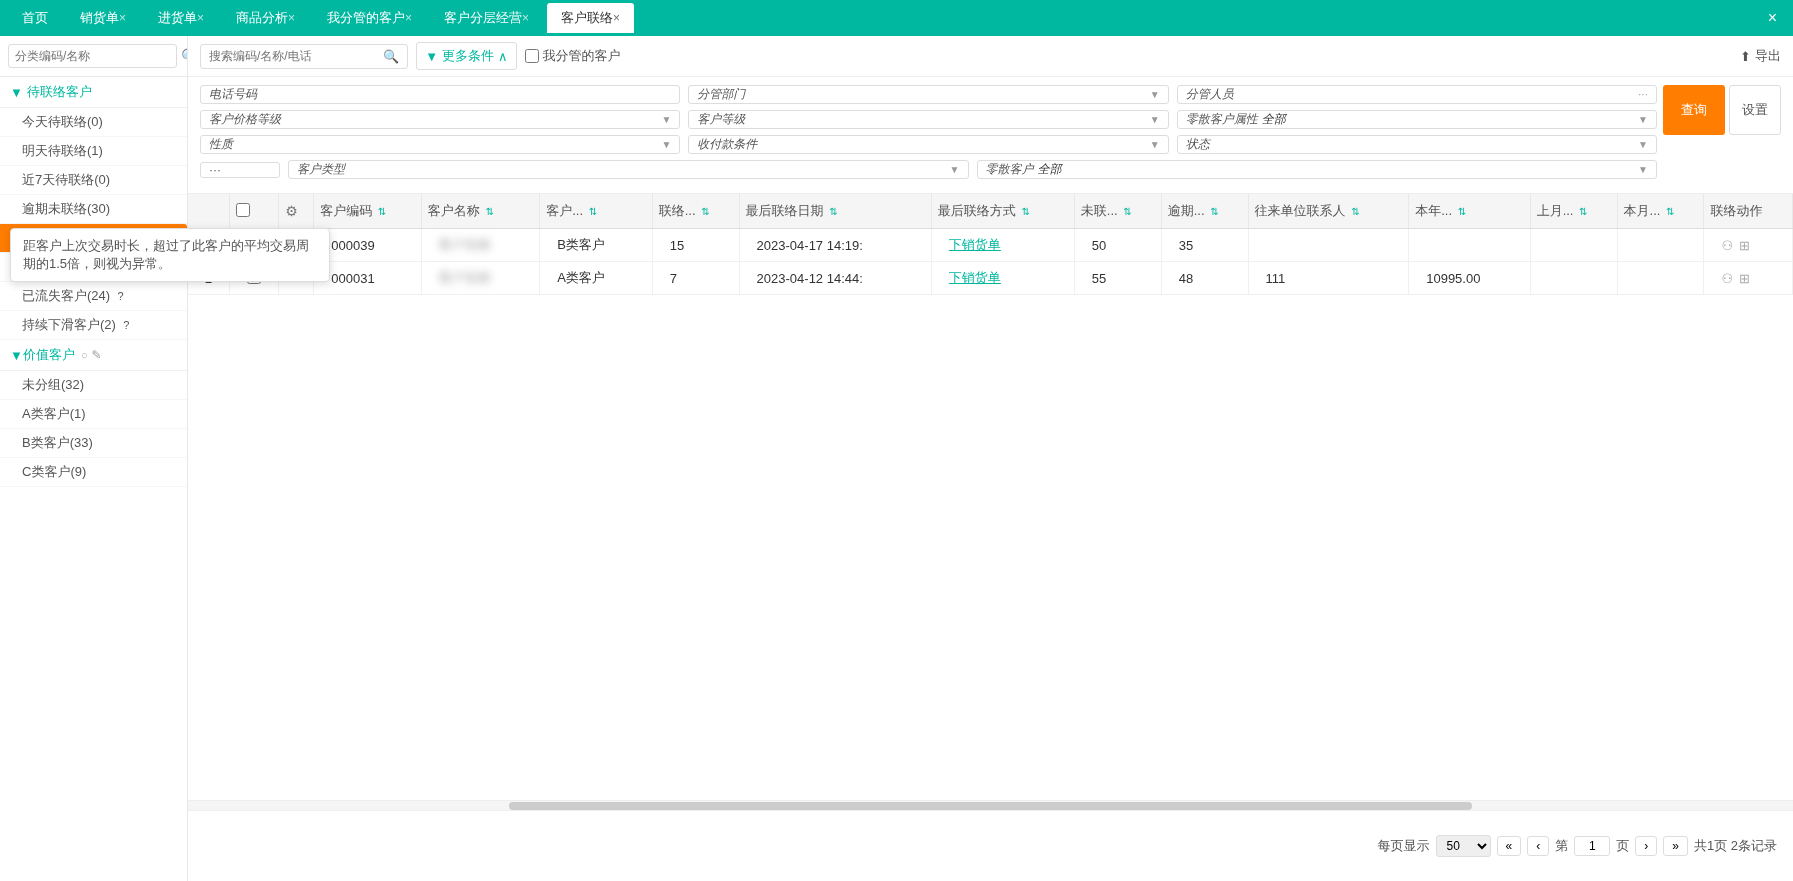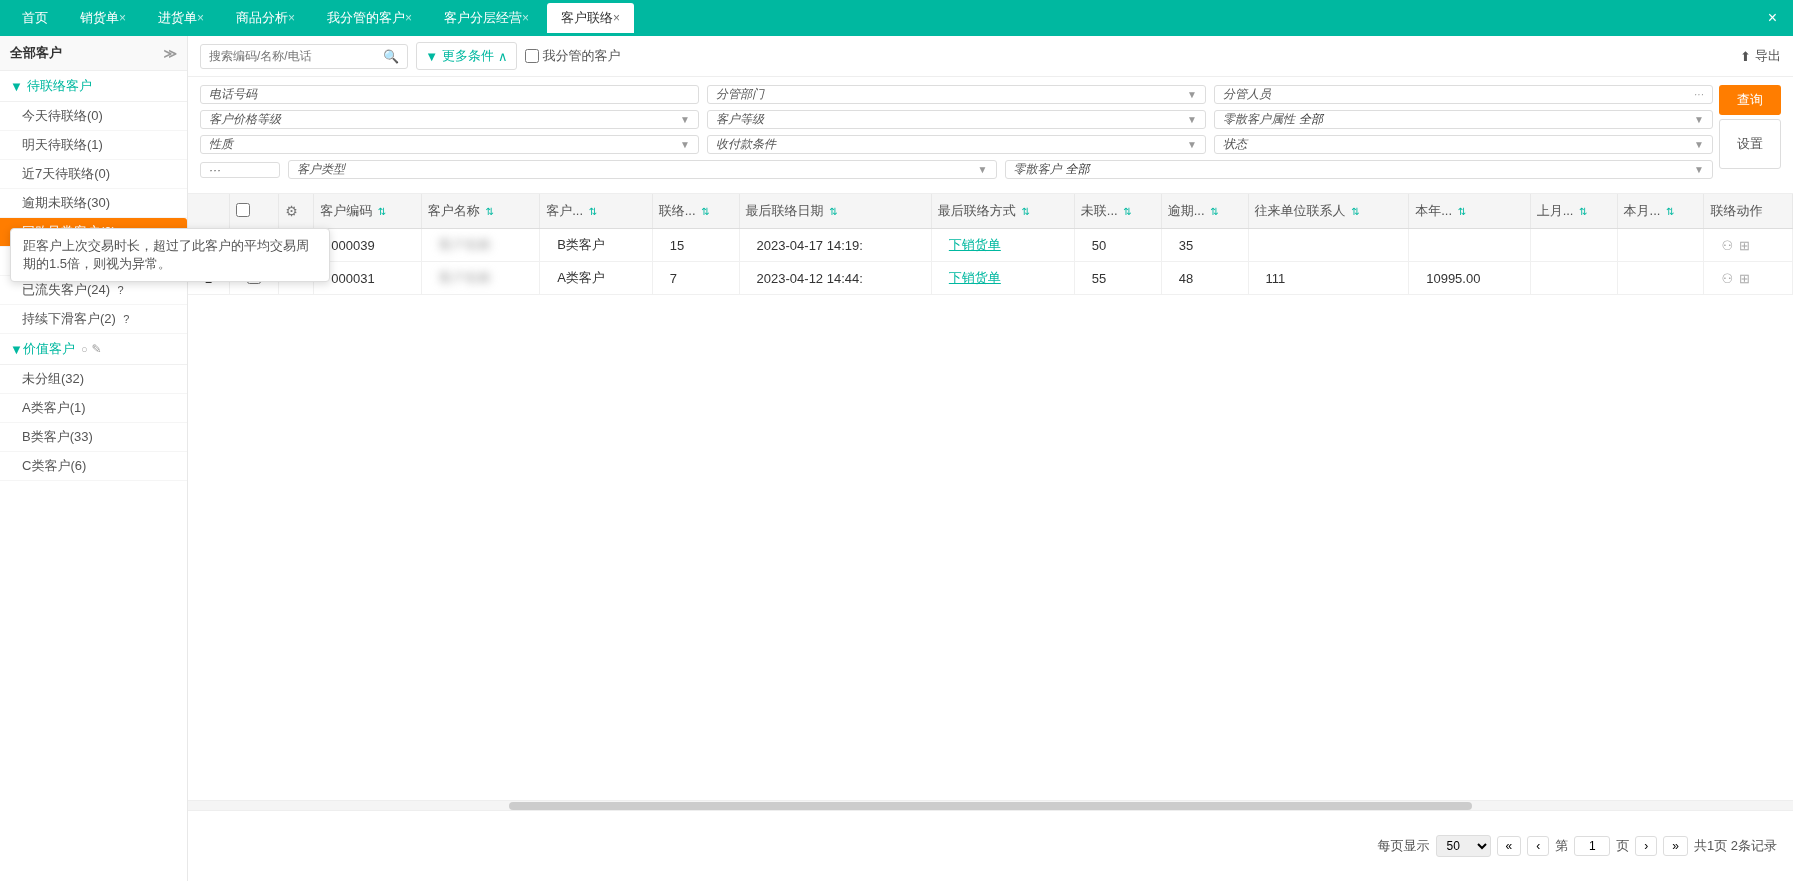--- a/index.html
+++ b/index.html
@@ -245,21 +245,21 @@
       background: #fff;
       color: #555;
       border: 1px solid #ddd;
       border-radius: 3px;
       padding: 15px 12px;
       cursor: pointer;
       font-size: 13px;
     }
     .action-buttons {
       display: flex;
-      flex-direction: column;
+      flex-direction: row;
       gap: 4px;
     }
 
     
     .table-area {
       flex: 1;
       overflow: auto;
       padding: 0;
     }
     .data-table {
@@ -398,23 +398,23 @@
   <div class="nav-tab active">
     <span>客户联络</span>
     <span class="close-x">×</span>
   </div>
   <div class="top-nav-close">×</div>
 </div>
 
 <div class="main-layout">
 
   <div class="sidebar">
-    <div class="sidebar-section-header">
-      <span>全部客户</span>
-      <span class="collapse-icon">≫</span>
+    <div class="sidebar-search">
+      <input type="text" placeholder="分类编码/名称" style="">
+      <span class="search-icon">🔍</span>
     </div>
 
     <div class="sidebar-group-header">
       <span class="arrow">▼</span>
       <span>待联络客户</span>
     </div>
     <div class="sidebar-item">
       <span>今天待联络(0)</span>
     </div>
     <div class="sidebar-item">
@@ -453,21 +453,21 @@
     <div class="sidebar-item">
       <span>未分组(32)</span>
     </div>
     <div class="sidebar-item">
       <span>A类客户(1)</span>
     </div>
     <div class="sidebar-item">
       <span>B类客户(33)</span>
     </div>
     <div class="sidebar-item">
-      <span>C类客户(6)</span>
+      <span>C类客户(9)</span>
     </div>
   </div>
 
   <div class="content-area">
 
     <div class="filter-bar">
       <div class="filter-search">
         <input type="text" style="border: none; outline: none; font-size: 12px; width: 170px;" placeholder="搜索编码/名称/电话">
         <span style="color:#00b8a0;cursor:pointer;">🔍</span>
       </div>

